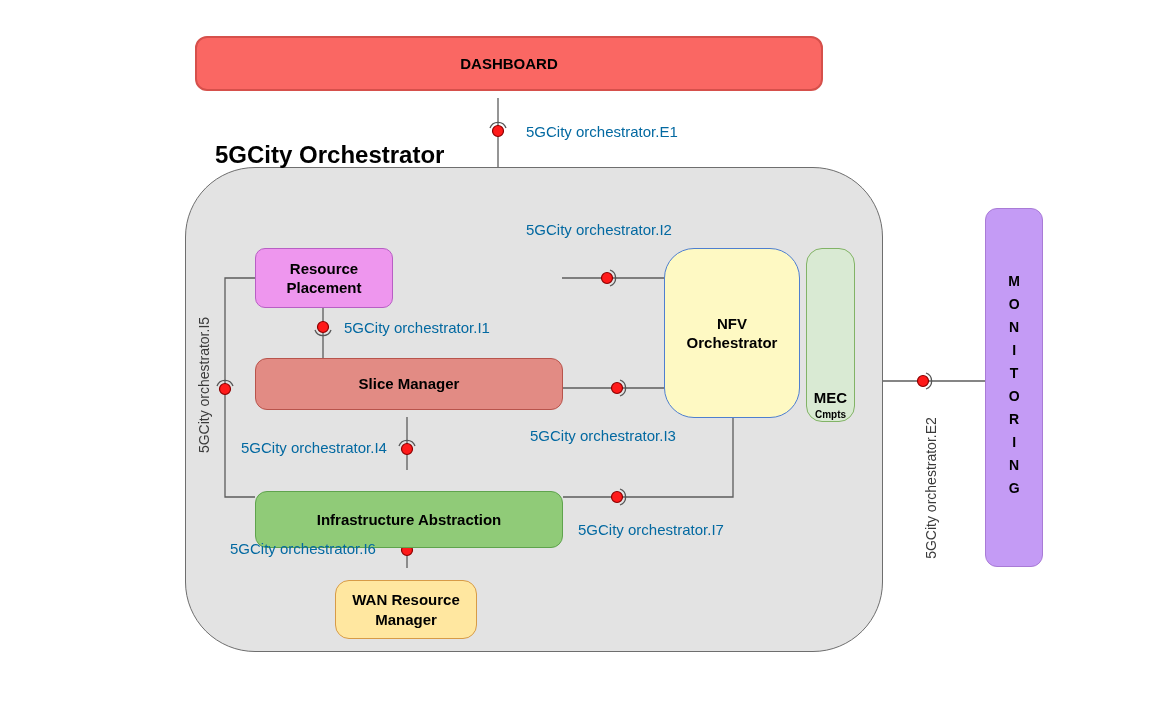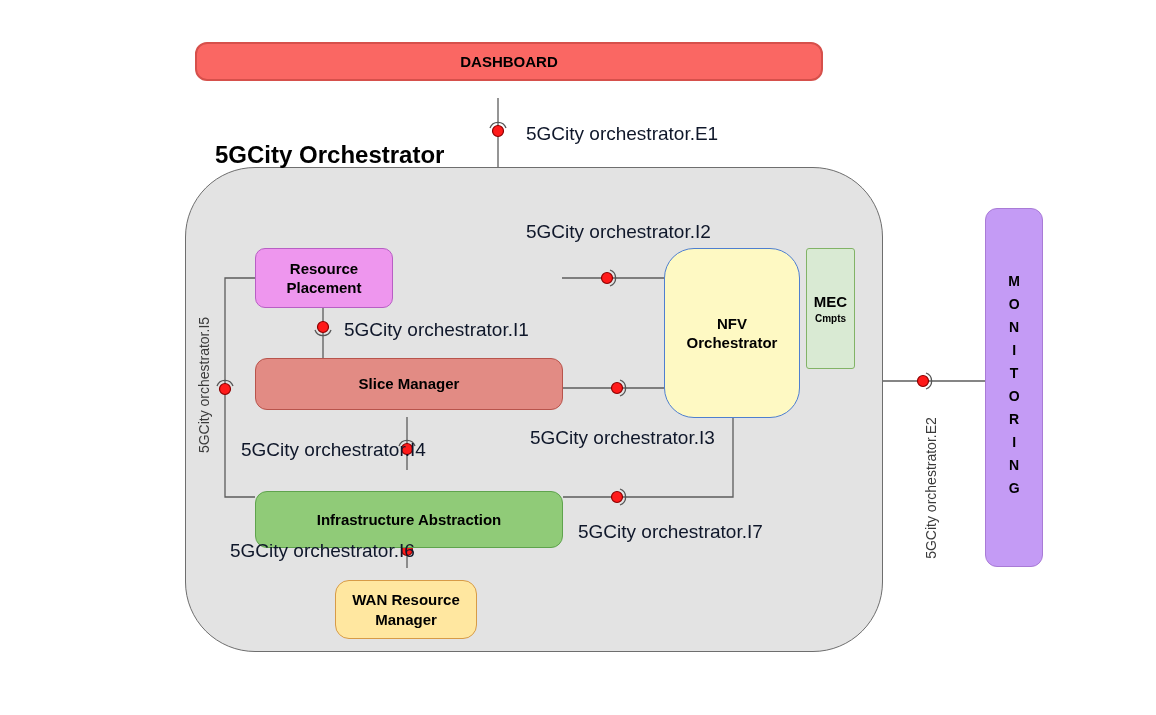--- a/index.html
+++ b/index.html
@@ -6,34 +6,34 @@
   #canvas {
     position:relative; width:1156px; height:715px;
     font-family:"Liberation Sans", sans-serif; overflow:hidden; background:#ffffff;
   }
   .node {
     position:absolute; display:flex; align-items:center; justify-content:center;
     font-weight:bold; color:#000; text-align:center; box-sizing:border-box;
     border:1.5px solid transparent; font-size:15px; line-height:1.3;
   }
   .pre { white-space:pre-line; }
-  #dashboard   { left:195px; top:42px;  width:628px; height:39px;  border-radius:12px; border-width:2px; }
+  #dashboard   { left:195px; top:36px;  width:628px; height:55px;  border-radius:12px; border-width:2px; }
   #container   { left:185px; top:167px; width:698px; height:485px; border-radius:70px; border-width:1px; position:absolute; box-sizing:border-box; border-style:solid; }
   #resource-placement { left:255px; top:248px; width:138px; height:60px;  border-radius:10px; }
   #sla-manager        { left:421px; top:249px; width:141px; height:58px;  border-radius:12px; }
   #nfv-orchestrator   { left:664px; top:248px; width:136px; height:170px; border-radius:30px; }
-  #mec                { left:806px; top:248px; width:49px;  height:121px; border-radius:3px; flex-direction:column; }
+  #mec                { left:806px; top:248px; width:49px;  height:174px; border-radius:16px; flex-direction:column;justify-content:flex-end; }
   #mec .sub { font-size:10px; font-weight:bold; margin-top:1px; }
   #slice-manager      { left:255px; top:358px; width:308px; height:52px;  border-radius:12px; }
   #infrastructure-abstraction { left:255px; top:470px; width:308px; height:57px; border-radius:12px; }
   #wan-resource-manager { left:335px; top:580px; width:142px; height:59px; border-radius:14px; }
   #monitoring { left:985px; top:208px; width:58px; height:359px; border-radius:12px; border-width:1px; font-size:14px; }
   #monitoring .vtext { writing-mode:vertical-rl; text-orientation:upright; letter-spacing:7px; }
   #diagram-title { position:absolute; left:215px; top:141px; font-size:24px; font-weight:bold; color:#000; }
-  .elabel { position:absolute; font-size:19px; color:#0f172a; white-space:nowrap; }
+  .elabel { position:absolute; font-size:15px; color:#0369a1; white-space:nowrap; }
   .vlabel { position:absolute; width:210px; text-align:center; transform:rotate(-90deg); font-size:14px; color:#3a3a3a; white-space:nowrap; }
   #label-e1 { left:526px; top:123px; }
   #label-i2 { left:514px; top:221px;margin-left:12px; }
   #label-i1 { left:344px; top:319px; }
   #label-i3 { left:530px; top:427px; }
   #label-i4 { left:241px; top:439px; }
   #label-i7 { left:578px; top:521px; }
   #label-i6 { left:230px; top:540px; }
   #label-i5 { left:99px;  top:377px; }
   #label-e2 { left:826px; top:480px; }

